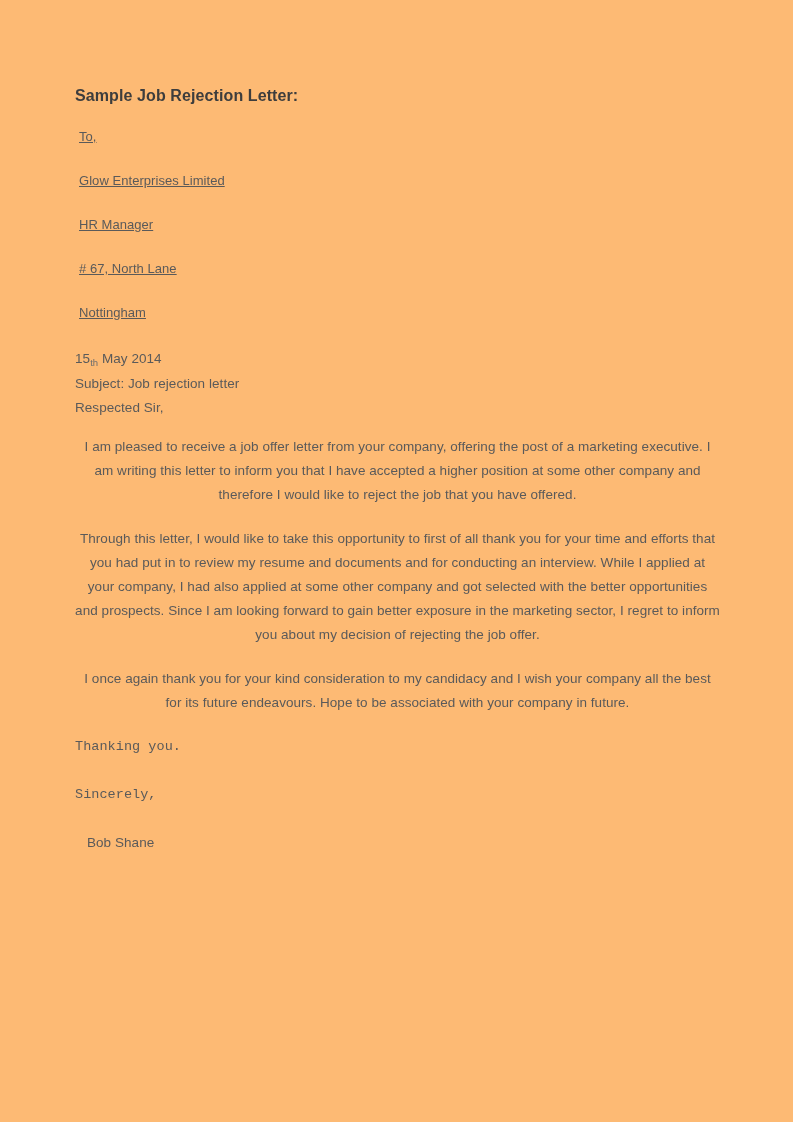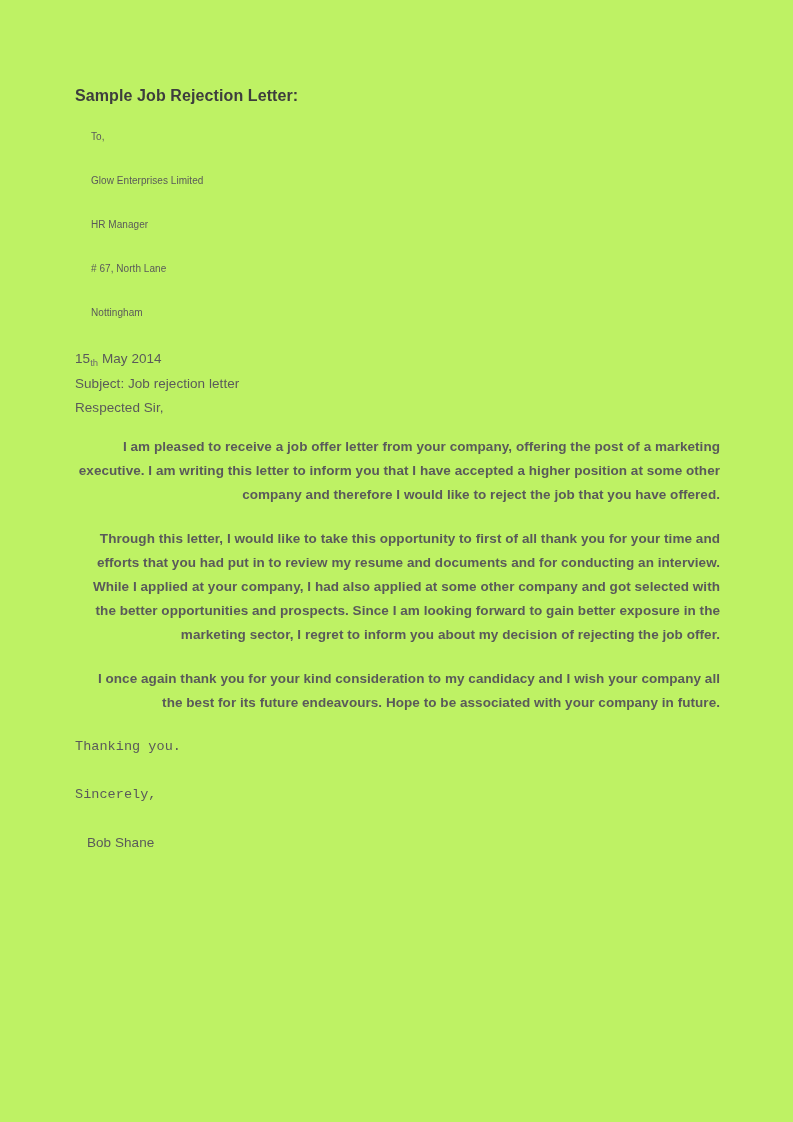--- a/index.html
+++ b/index.html
@@ -4,45 +4,46 @@
 <style>
   html, body {
     margin: 0;
     padding: 0;
     background: #ffffff;
   }
   .page {
     position: relative;
     width: 793px;
     height: 1122px;
-    background: #bef264;
+    background: #fdba74;
     overflow: hidden;
     font-family: "Liberation Sans", sans-serif;
     -webkit-font-smoothing: antialiased;
   }
   .content {
     position: absolute;
     left: 75px;
     top: 86px;
     width: 645px;
   }
   .letter-title {
     font-size: 16px;
     font-weight: bold;
     color: #3d3d3d;
     letter-spacing: 0.1px;
     margin: 0 0 21px 0;
     line-height: 20px;
   }
   .addr-line {
-    font-size: 10px;
+    font-size: 13px;
     color: #5a5a5a;
     line-height: 20px;
-    margin: 0 0 24px 16px;
+    margin: 0 0 24px 4px;
     letter-spacing: 0.05px;
+    text-decoration: underline;
   }
   .meta-block {
     margin: 0 0 15px 0;
   }
   .meta-line {
     font-size: 13.5px;
     color: #5a5a5a;
     line-height: 24px;
     margin: 0;
     letter-spacing: 0.05px;
@@ -53,22 +54,21 @@
     position: relative;
     top: 3px;
     letter-spacing: 0.05px;
   }
   .body-para {
     font-size: 13.5px;
     color: #5a5a5a;
     line-height: 24px;
     margin: 0 0 20px 0;
     letter-spacing: 0.05px;
-    text-align: right;
-    font-weight: bold;
+    text-align: center;
   }
   .closing-line {
     font-size: 13.5px;
     color: #5a5a5a;
     line-height: 24px;
     margin: 0 0 24px 0;
     letter-spacing: 0.05px;
     font-family: Liberation Mono, monospace;
   }
   .sign-name {

